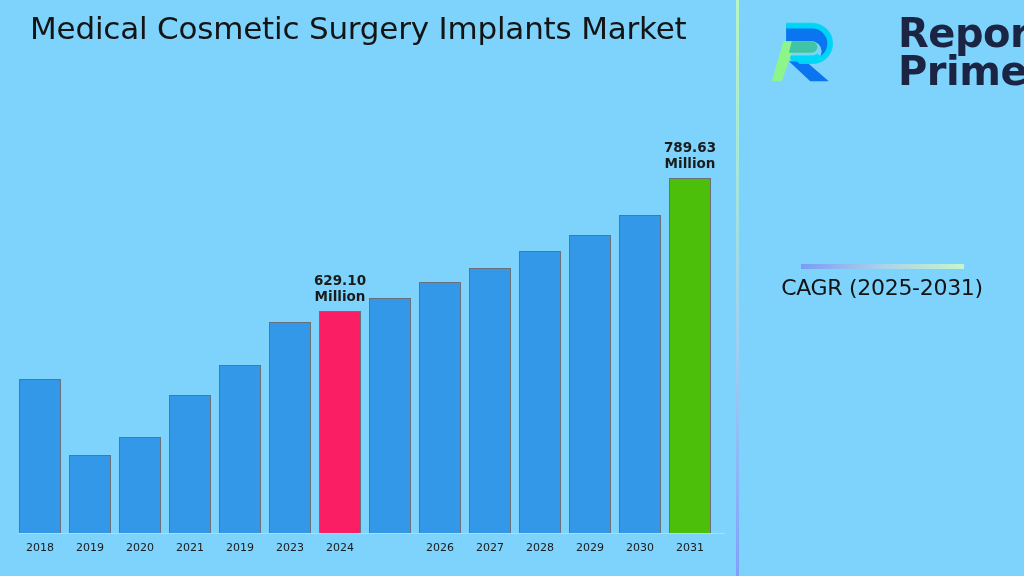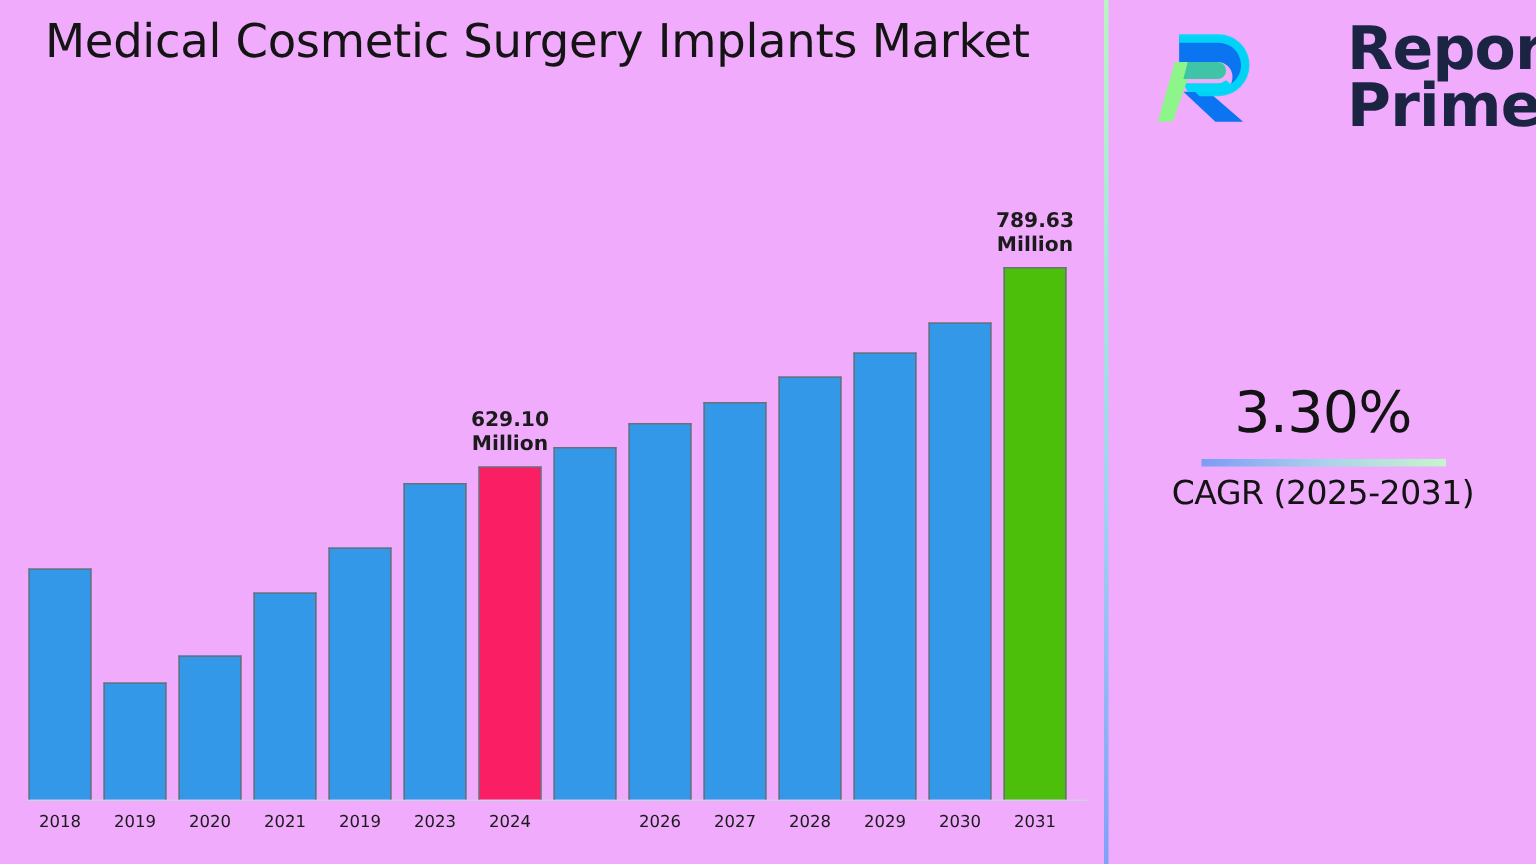--- a/index.html
+++ b/index.html
@@ -12,21 +12,21 @@
     height: 576px;
     background: #eaf1fc;
     font-family: "DejaVu Sans", sans-serif;
     overflow: hidden;
     position: relative;
   }
   #root {
     width: 1024px;
     height: 576px;
     position: relative;
-    background: #f0abfc;
+    background: #7dd3fc;
   }
 
   
   #left-panel {
     position: absolute;
     left: 0; top: 0;
     width: 737px; height: 576px;
   }
   #chart-title {
     position: absolute;
@@ -222,19 +222,18 @@
           <path d="M18 30 H58 A8 8 0 0 1 58 46 H30 L16 86 H2 L18 30 Z" fill="#8ef58a"></path>
 
           <path d="M30 30 H58 A8 8 0 0 1 58 46 H26 Z" fill="#3fc4a8"></path>
         </svg>
       </span>
       <span id="logo-text">Report
 Prime</span>
     </div>
 
     <div id="cagr-block">
-      <div id="cagr-value">3.30%</div>
       <div id="cagr-divider"></div>
       <div id="cagr-caption">CAGR (2025-2031)</div>
     </div>
 
   </div>
 </div>
 
 </body></html>

